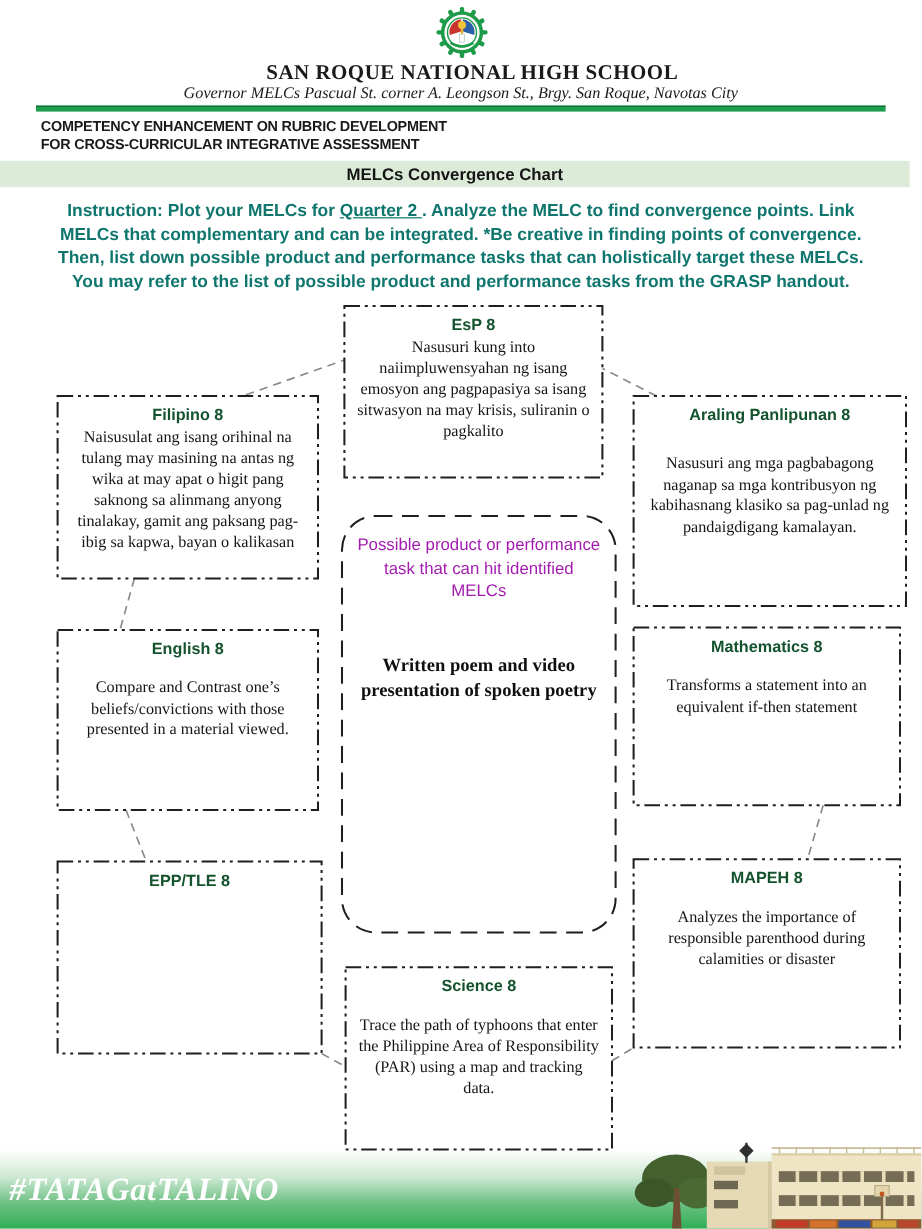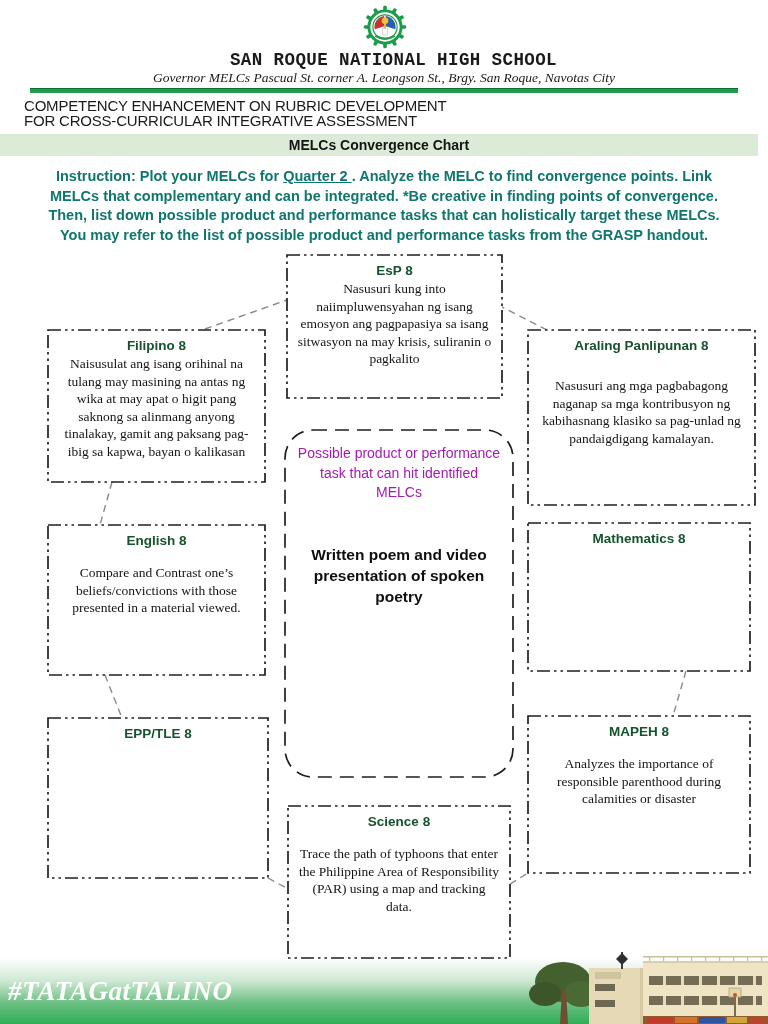--- a/index.html
+++ b/index.html
@@ -5,26 +5,26 @@
   html,body{margin:0;padding:0;}
   body{
     width:768px;height:1024px;position:relative;overflow:hidden;
     background:#ffffff;font-family:"Liberation Sans",sans-serif;color:#1a1a1a;
   }
   .abs{position:absolute;}
 
   
   .logo{left:363px;top:4px;width:44px;height:46px;z-index:3;}
   .school-name{left:0;right:0;top:50px;text-align:center;
-    font-family:Liberation Mono, monospace;font-weight:bold;font-size:17.5px;letter-spacing:.4px;margin-left:19px;}
+    font-family:Liberation Serif, serif;font-weight:bold;font-size:17.5px;letter-spacing:.4px;margin-left:19px;}
   .school-address{left:0;right:0;top:70px;text-align:center;
     font-family:"Liberation Serif",serif;font-style:italic;font-size:13.5px;}
   .green-rule{left:30px;right:30px;top:88px;height:4px;
     background:var(--accent-green,#1e9e4c);border-top:1px solid #0d6b31;}
-  .program{left:24px;top:98px;font-weight:normal;font-size:15px;line-height:15px;letter-spacing:-.2px;}
+  .program{left:34px;top:98px;font-weight:bold;font-size:12px;line-height:15px;letter-spacing:-.2px;}
   .banner{left:0;right:10px;top:134px;height:22px;background:var(--banner-bg,#dcead8);
     text-align:center;font-weight:bold;font-size:14px;line-height:22px;color:#141414;}
 
   
   .instruction{left:34px;right:34px;top:167px;text-align:center;
     font-size:14.5px;line-height:1.36;font-weight:600;color:#0f766e;}
   .instruction .q{font-weight:800;text-decoration:underline;}
 
   
   .diagram-svg{left:0;top:0;width:768px;height:1024px;z-index:1;}
@@ -39,21 +39,21 @@
   .b-filipino{left:48px; top:330px;width:217px;height:152px;}
   .b-araling {left:528px;top:330px;width:227px;height:175px;}
   .b-english {left:48px; top:525px;width:217px;height:150px;}
   .b-math    {left:528px;top:523px;width:222px;height:148px;}
   .b-epp     {left:48px; top:718px;width:220px;height:160px;}
   .b-mapeh   {left:528px;top:716px;width:222px;height:157px;}
   .b-science {left:288px;top:806px;width:222px;height:152px;text-align:center;}
   .b-center  {left:285px;top:430px;width:228px;height:347px;z-index:2;
               box-sizing:border-box;padding:14px 12px;text-align:center;}
   .center-label{font-size:14px;line-height:1.4;color:#a21caf;}
-  .center-task{margin-top:42px;font-family:Liberation Sans, sans-serif;font-weight:bold;
+  .center-task{margin-top:42px;font-family:Liberation Serif, serif;font-weight:bold;
     font-size:15.5px;line-height:1.35;color:#0f0f0f;}
 
   
   .footer-band{left:0;right:0;top:958px;height:66px;z-index:0;
     background:linear-gradient(180deg,#ffffff 0%,#cde8d2 35%,#6cc083 68%,var(--footer-green,#2fae57) 100%);}
   .hashtag{left:8px;top:976px;z-index:2;font-family:"Liberation Serif",serif;
     font-weight:bold;font-style:italic;font-size:27px;color:#ffffff;letter-spacing:.5px;}
   .building{right:0;top:952px;width:245px;height:72px;z-index:1;}
 </style>
 </head>
@@ -132,20 +132,21 @@
 <div class="abs box b-araling gap-lg">
   <div class="box-title">Araling Panlipunan 8</div>
   <div class="box-body">Nasusuri ang mga pagbabagong naganap sa mga kontribusyon ng kabihasnang klasiko sa pag-unlad ng pandaigdigang kamalayan.</div>
 </div>
 <div class="abs box b-english">
   <div class="box-title">English 8</div>
   <div class="box-body">Compare and Contrast one’s beliefs/convictions with those presented in a material viewed.</div>
 </div>
 <div class="abs box b-math">
   <div class="box-title">Mathematics 8</div>
+  <div class="box-body">Transforms a statement into an equivalent if-then statement</div>
 </div>
 <div class="abs box b-epp">
   <div class="box-title">EPP/TLE 8</div>
 </div>
 <div class="abs box b-mapeh">
   <div class="box-title">MAPEH 8</div>
   <div class="box-body">Analyzes the importance of responsible parenthood during calamities or disaster</div>
 </div>
 <div class="abs box b-science">
   <div class="box-title">Science 8</div>

